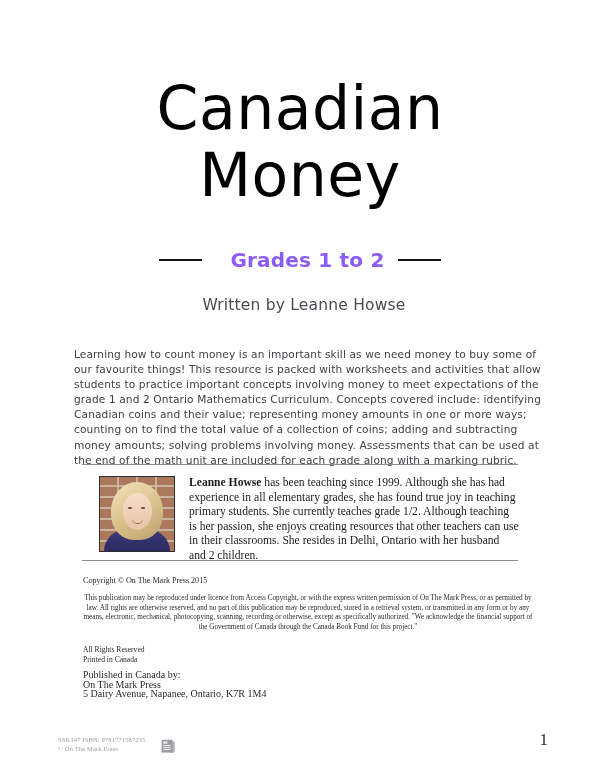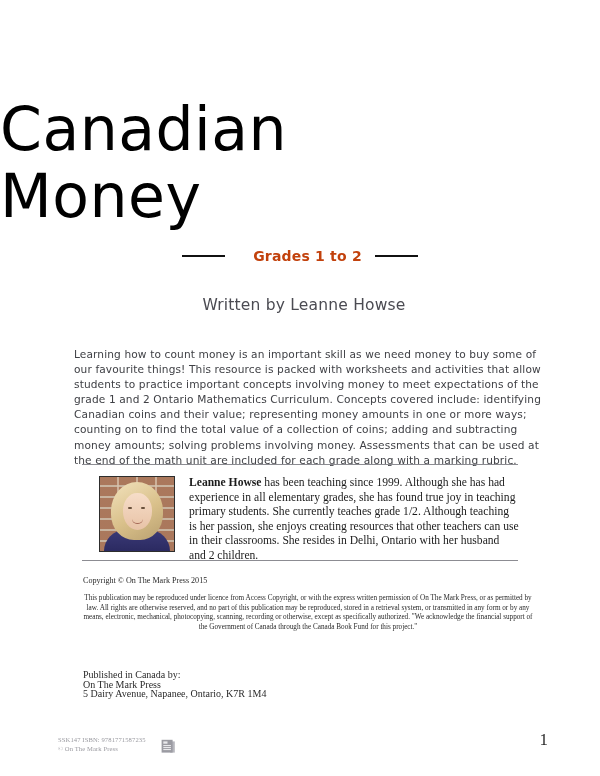--- a/index.html
+++ b/index.html
@@ -18,23 +18,24 @@
 
   .page {
     position: absolute;
     inset: 0;
     background: #ffffff;
   }
 
   
   .title-block {
     position: absolute;
-    top: 96px;
+    top: 75px;
     left: 0;
     width: 600px;
+    text-align: center;
   }
   .title-line {
     font-family: "DejaVu Sans", sans-serif;
     font-weight: 400;
     font-size: 60px;
     line-height: 1.12;
     letter-spacing: 0.5px;
     color: #000000;
     margin: 0;
   }
@@ -51,23 +52,23 @@
     gap: 13px;
   }
   .grades-rule {
     width: 43px;
     height: 1.6px;
     background: #111111;
   }
   .grades-label {
     font-family: "DejaVu Sans", sans-serif;
     font-weight: 700;
-    font-size: 14px;
+    font-size: 20px;
     letter-spacing: 0.2px;
-    color: #c2410c;
+    color: #8b5cf6;
     white-space: nowrap;
     margin-left: 15px;
   }
 
   
   .author-credit {
     position: absolute;
     top: 296px;
     left: 4px;
     width: 600px;
@@ -302,20 +303,24 @@
     <div class="bio-text">
       <b>Leanne Howse</b><span> has been teaching since 1999. Although she has had experience in all elementary grades, she has found true joy in teaching primary students. She currently teaches grade 1/2. Although teaching is her passion, she enjoys creating resources that other teachers can use in their classrooms. She resides in Delhi, Ontario with her husband and 2 children.</span>
     </div>
   </div>
 
   <div class="rule rule-bottom"></div>
 
   <div class="legal legal-copyright">Copyright © On The Mark Press 2015</div>
   <div class="legal legal-body">This publication may be reproduced under licence from Access Copyright, or with the express written permission of On The Mark Press, or as permitted by law. All rights are otherwise reserved, and no part of this publication may be reproduced, stored in a retrieval system, or transmitted in any form or by any means, electronic, mechanical, photocopying, scanning, recording or otherwise, except as specifically authorized. "We acknowledge the financial support of the Government of Canada through the Canada Book Fund for this project."</div>
 
+  <div class="legal legal-rights">
+    <div>All Rights Reserved</div>
+    <div>Printed in Canada</div>
+  </div>
 
   <div class="legal legal-publisher">
     <div>Published in Canada by:</div>
     <div>On The Mark Press</div>
     <div>5 Dairy Avenue, Napanee, Ontario, K7R 1M4</div>
   </div>
 
   <div class="footer-left">
     <div>SSK147   ISBN: 9781771587235</div>
     <div>© On The Mark Press</div>

